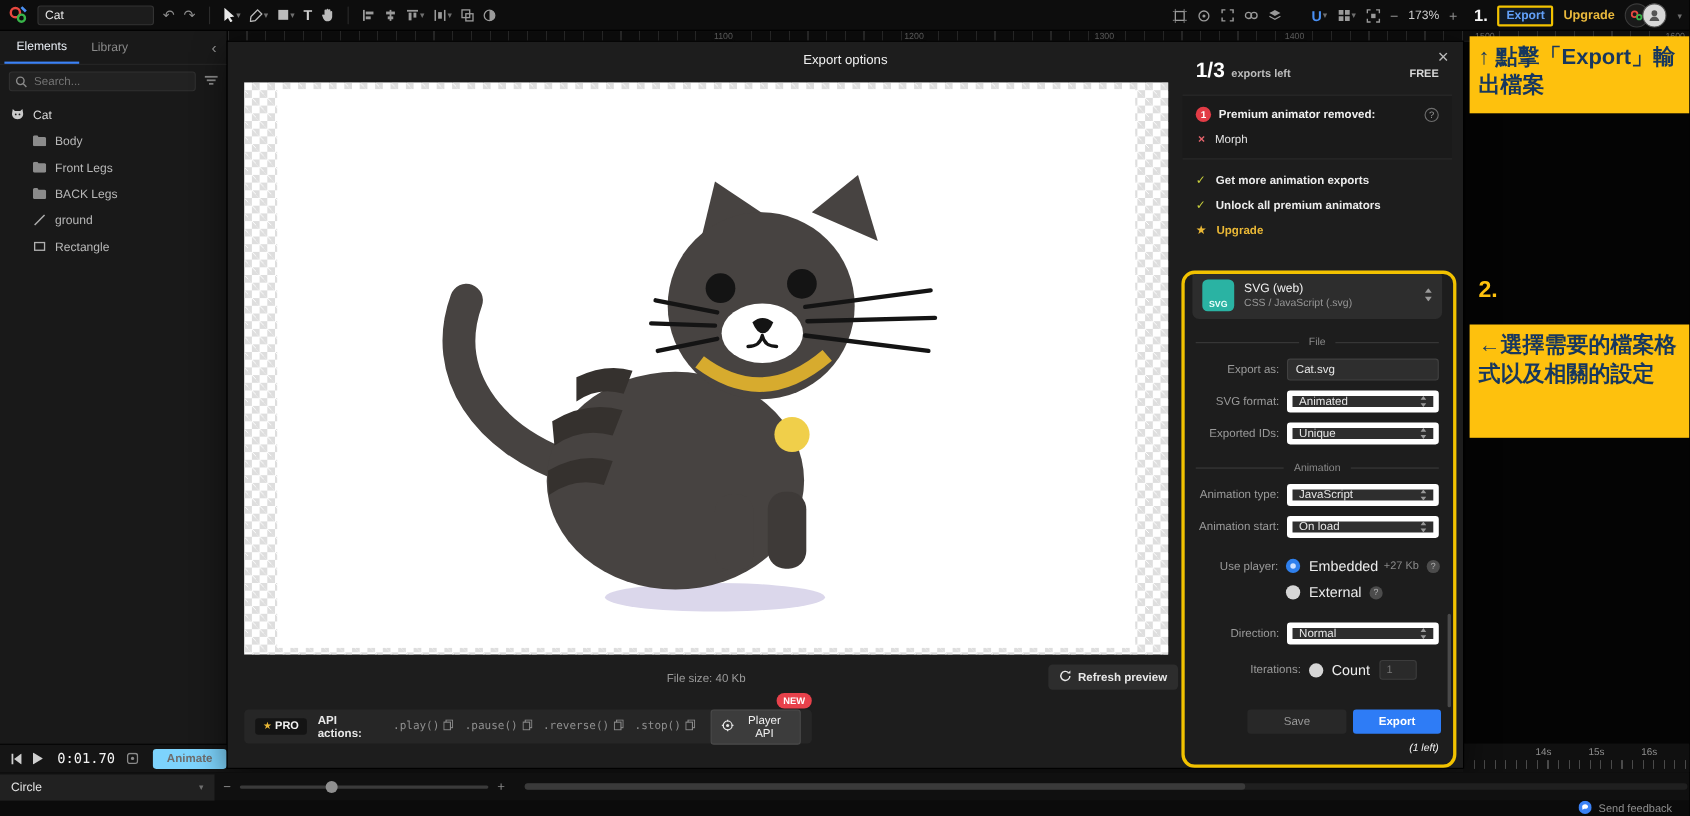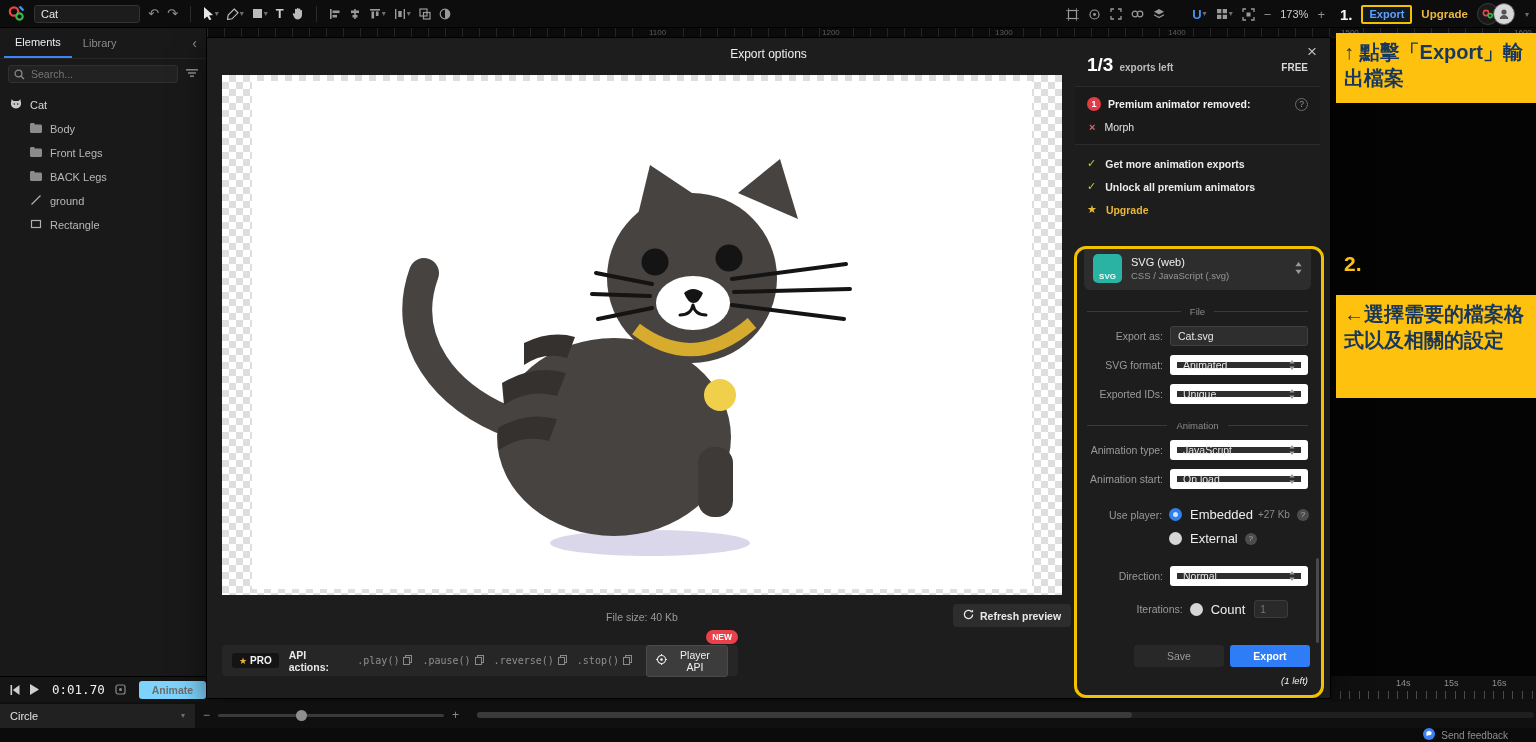--- a/index.html
+++ b/index.html
@@ -114,21 +114,21 @@
   .fmt-title{color:#f0f0f0;font-size:11px;}
   .fmt-sub{color:#969696;font-size:9.5px;}
   .fmt-ud{margin-left:auto;display:inline-flex;}
   .sec-div{display:flex;align-items:center;margin:16px 12px 2px;}
   .sec-div::before,.sec-div::after{content:"";flex:1;height:1px;background:#3a3a3a;}
   .sec-lbl{color:#8a8a8a;font-size:9.5px;padding:0 9px;}
   .frow{display:flex;align-items:center;margin:9px 10px 0;justify-content:center;}
   .flabel{width:76px;text-align:right;color:#9a9a9a;font-size:10.5px;margin-right:7px;flex:0 0 auto;}
   .txt-ctl{background:#2e2e2e;border:1px solid #414141;border-radius:3px;color:#e6e6e6;font-size:10.5px;
            padding:0 7px;font-family:inherit;width:138px;height:20px;}
-  .sel-ctl{background:#2e2e2e;border:7px solid #ffffff;border-radius:3px;color:#e6e6e6;font-size:10.5px;
+  .sel-ctl{background:#2e2e2e;border:5px solid #ffffff;border-radius:3px;color:#e6e6e6;font-size:10.5px;
            padding:0 6px;display:flex;align-items:center;width:138px;height:20px;cursor:pointer;}
   .sel-ctl .ud{margin-left:auto;display:inline-flex;}
   .rrow{display:flex;align-items:center;cursor:pointer;}
   .radio{width:13px;height:13px;border-radius:50%;background:#d6d6d6;flex:0 0 auto;position:relative;}
   .radio.sel{background:#2f80ed;}
   .radio.sel::after{content:"";position:absolute;left:4px;top:4px;width:5px;height:5px;border-radius:50%;background:#cfe2ff;}
   .rlabel{color:#ededed;font-size:13px;margin-left:8px;}
   .rextra{color:#8a8a8a;font-size:10px;margin-left:5px;}
   .help-s{width:12px;height:12px;border-radius:50%;background:#4c4c4c;color:#b5b5b5;font-size:8px;
           display:inline-flex;align-items:center;justify-content:center;margin-left:7px;}
@@ -167,21 +167,21 @@
              display:flex;align-items:center;}
   .track-cell{width:195px;height:24px;background:#212121;display:flex;align-items:center;
               justify-content:space-between;padding:0 10px;margin-top:1px;cursor:pointer;}
   .track-name{color:#e3e3e3;font-size:11px;}
   .zoom-min,.zoom-plus{color:#8a8a8a;font-size:12px;margin:0 8px;cursor:pointer;}
   .zslider{position:relative;width:226px;height:3px;background:#3a3a3a;border-radius:2px;cursor:pointer;}
   .zthumb{position:absolute;left:78px;top:-4px;width:11px;height:11px;border-radius:50%;background:#8f8f8f;cursor:pointer;}
   .hscroll{flex:1;height:6px;background:#1f1f1f;border-radius:3px;margin-left:10px;margin-right:2px;position:relative;cursor:pointer;}
   .hthumb{position:absolute;left:0;top:0;height:6px;width:62%;background:#3a3a3a;border-radius:3px;}
   .bottom-strip{position:absolute;left:0;top:728px;width:1536px;height:14px;background:#0b0b0b;z-index:4;
-                display:flex;align-items:center;justify-content:flex-end;padding-right:28px;gap:6px;}
+                display:flex;align-items:center;justify-content:flex-end;padding-right:16px;gap:6px;}
   .fb-txt{color:#8f8f8f;font-size:10px;cursor:pointer;}
 </style>
 </head>
 <body>
 
 <div class="app">
 
   <header class="topbar">
     <div class="tb-left">
       <span class="tb-ic">

